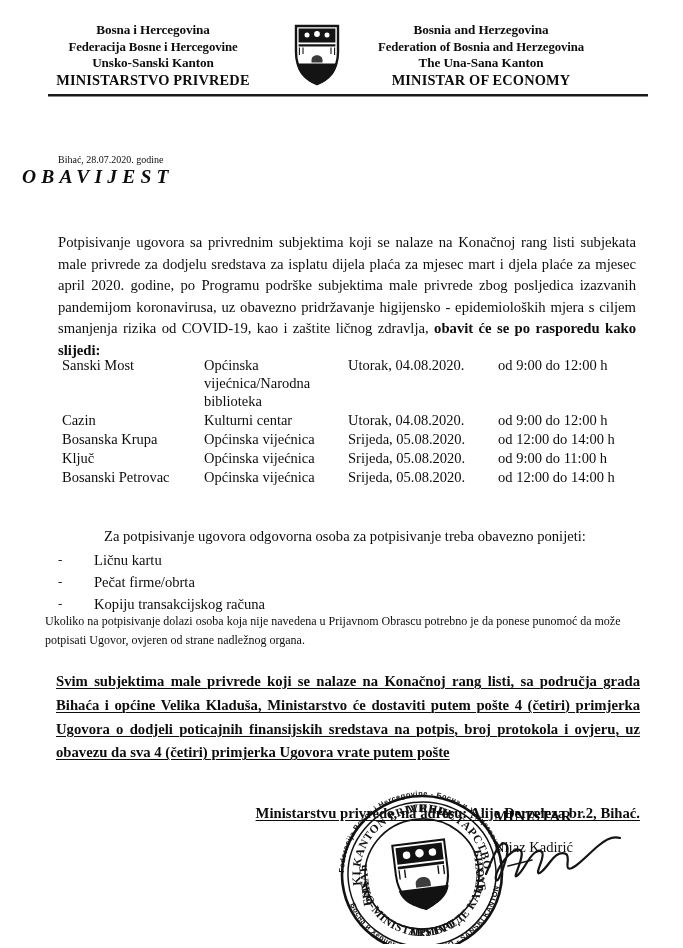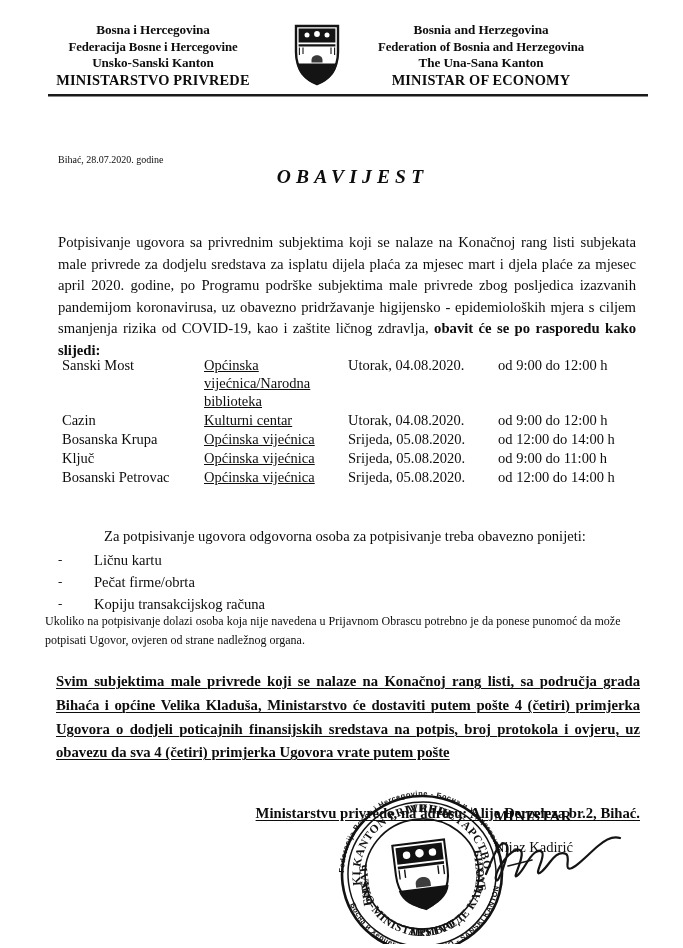--- a/index.html
+++ b/index.html
@@ -79,21 +79,20 @@
     top: 126px;
     font-size: 10px;
     margin-top: 28px;
   }
 
   .doc-title {
     position: absolute;
     left: 0;
     top: 166px;
     width: 683px;
-    text-align: center;
     font-style: italic;
     font-weight: bold;
     font-size: 19.5px;
     letter-spacing: 5.2px;
     padding-left: 22px;
     box-sizing: border-box;
   }
 
   .intro {
     position: absolute;
@@ -115,21 +114,21 @@
     width: 580px;
     font-size: 14.5px;
     border-collapse: collapse;
   }
   .schedule td {
     vertical-align: top;
     padding: 0 0 1px 0;
     line-height: 1.24;
   }
   .sc-city  { width: 142px; }
-  .sc-venue { width: 144px; text-decoration: underline; }
+  .sc-venue { width: 144px; }
   .sc-date  { width: 150px; }
   .sc-time  { width: 144px; }
 
   
   .req-head {
     position: absolute;
     left: 58px;
     top: 528px;
     font-size: 14.6px;
     margin-left: 46px;

